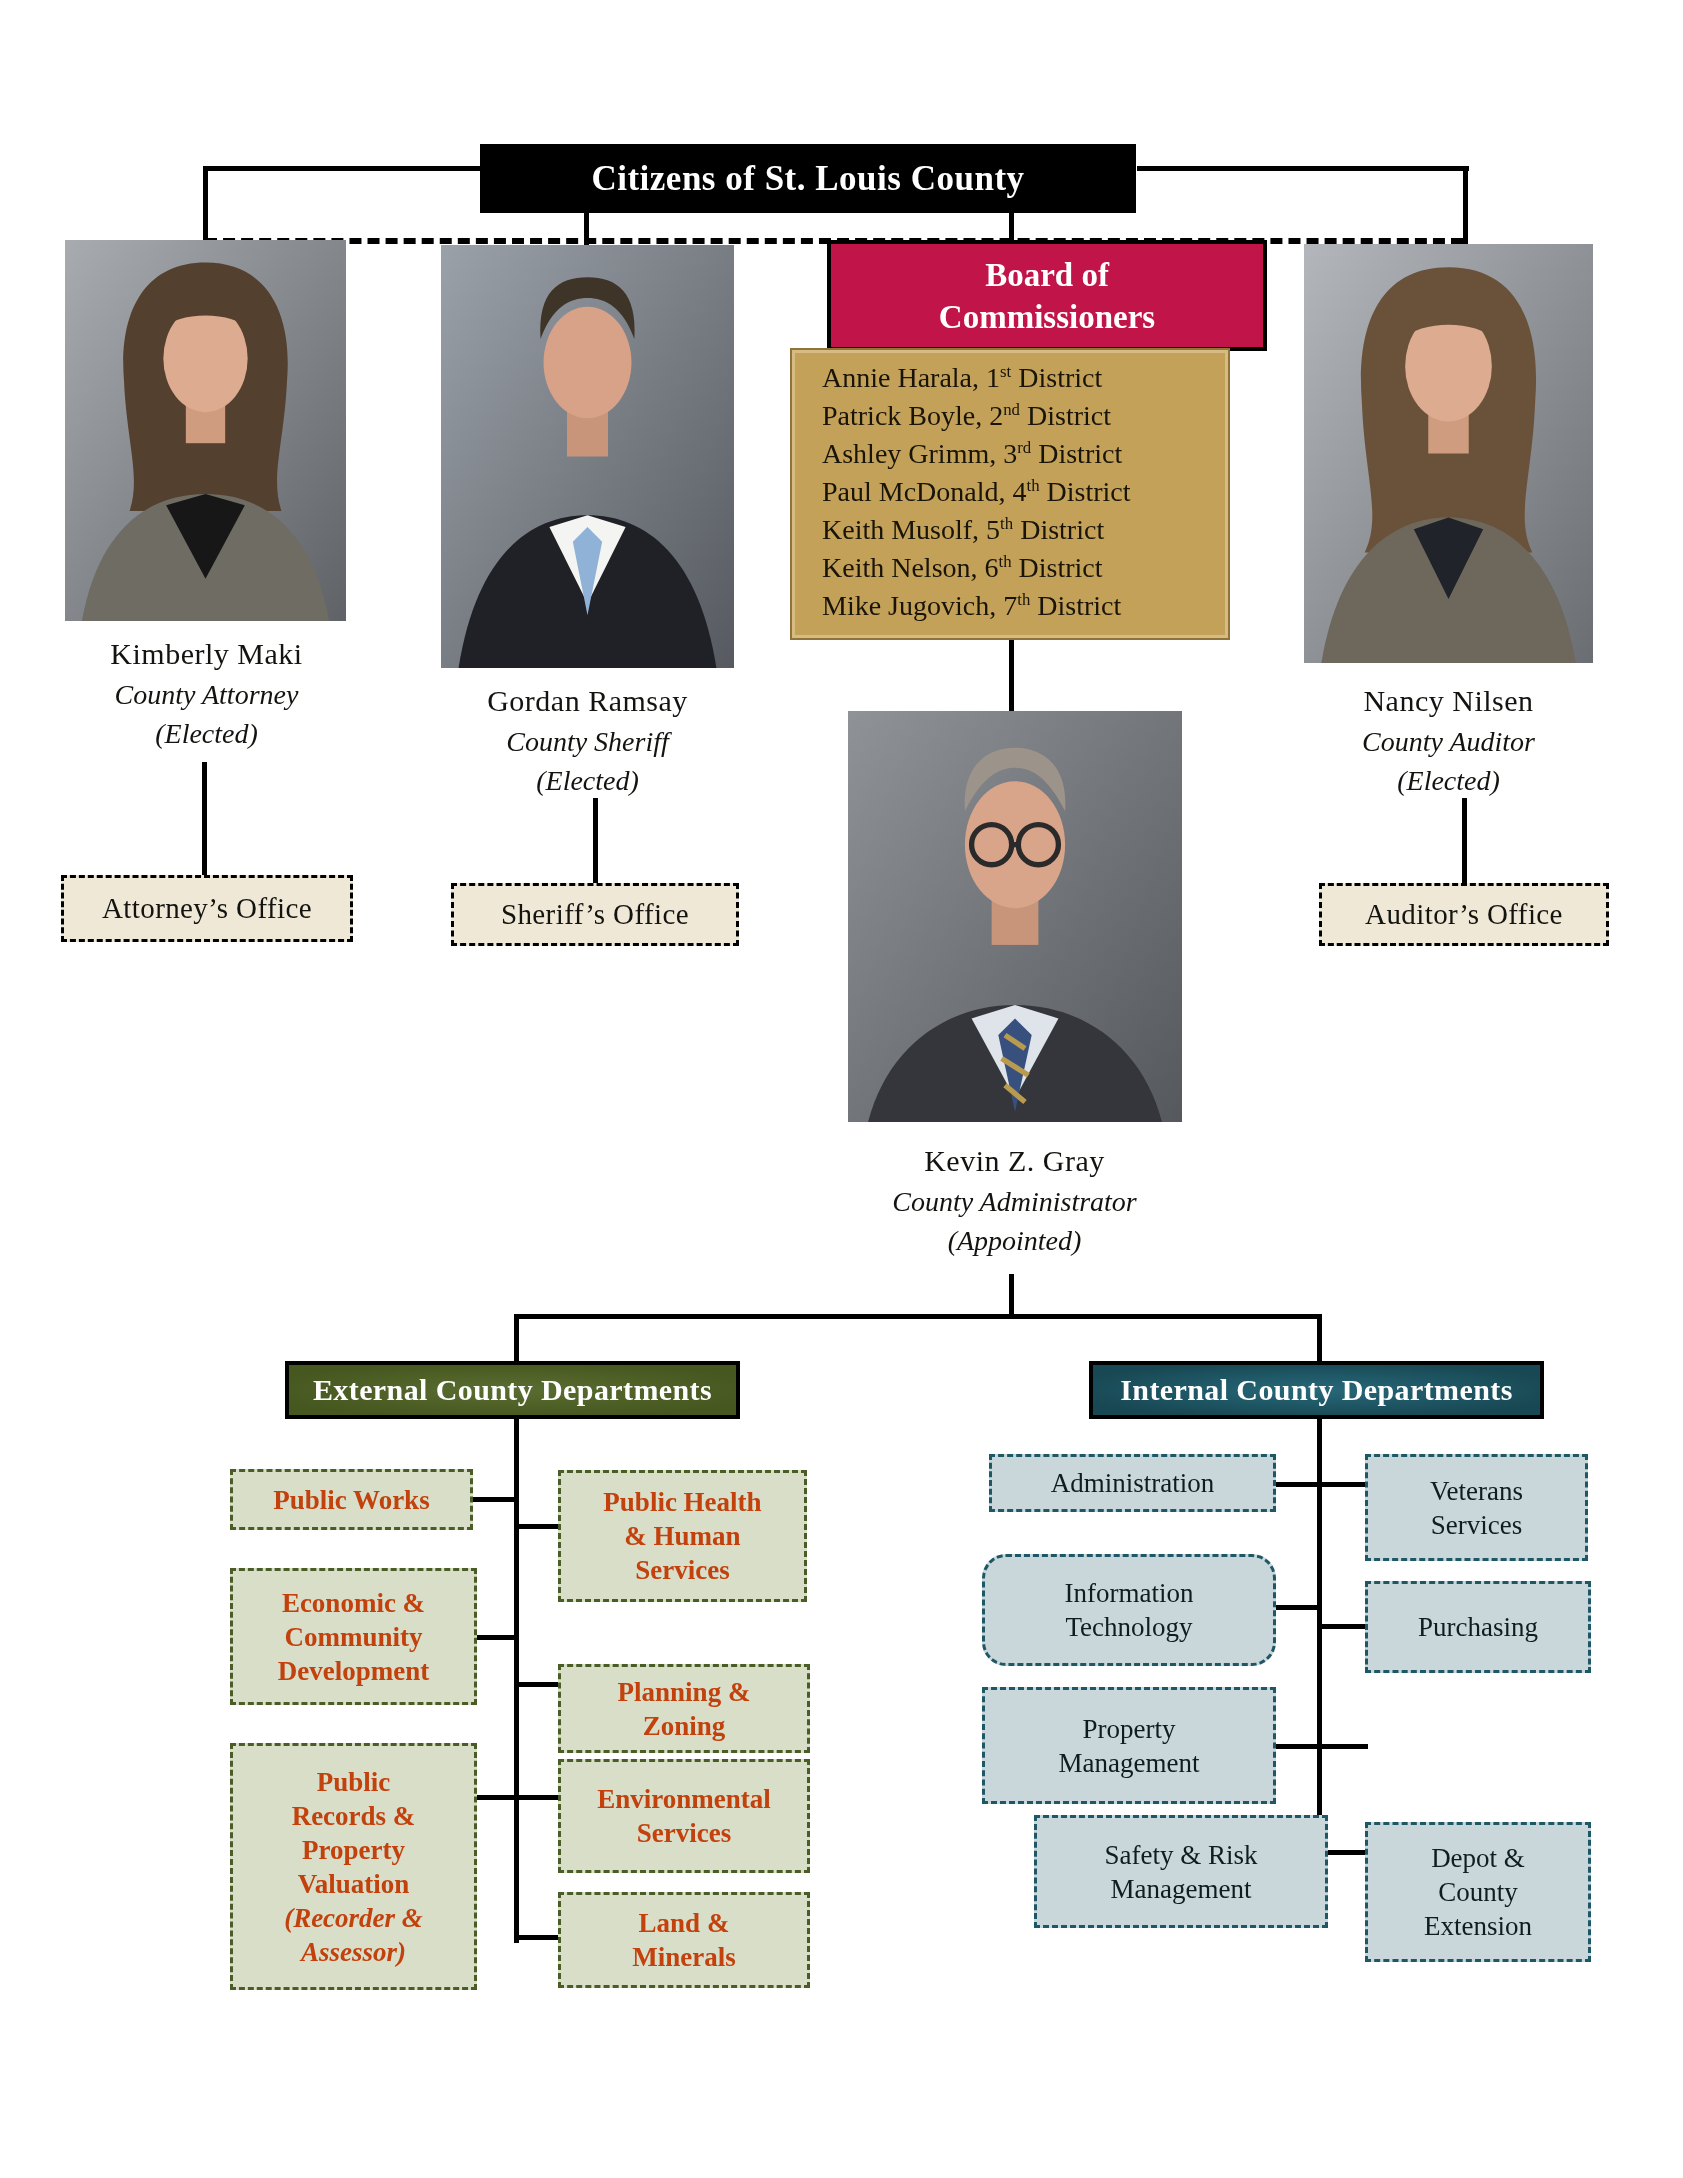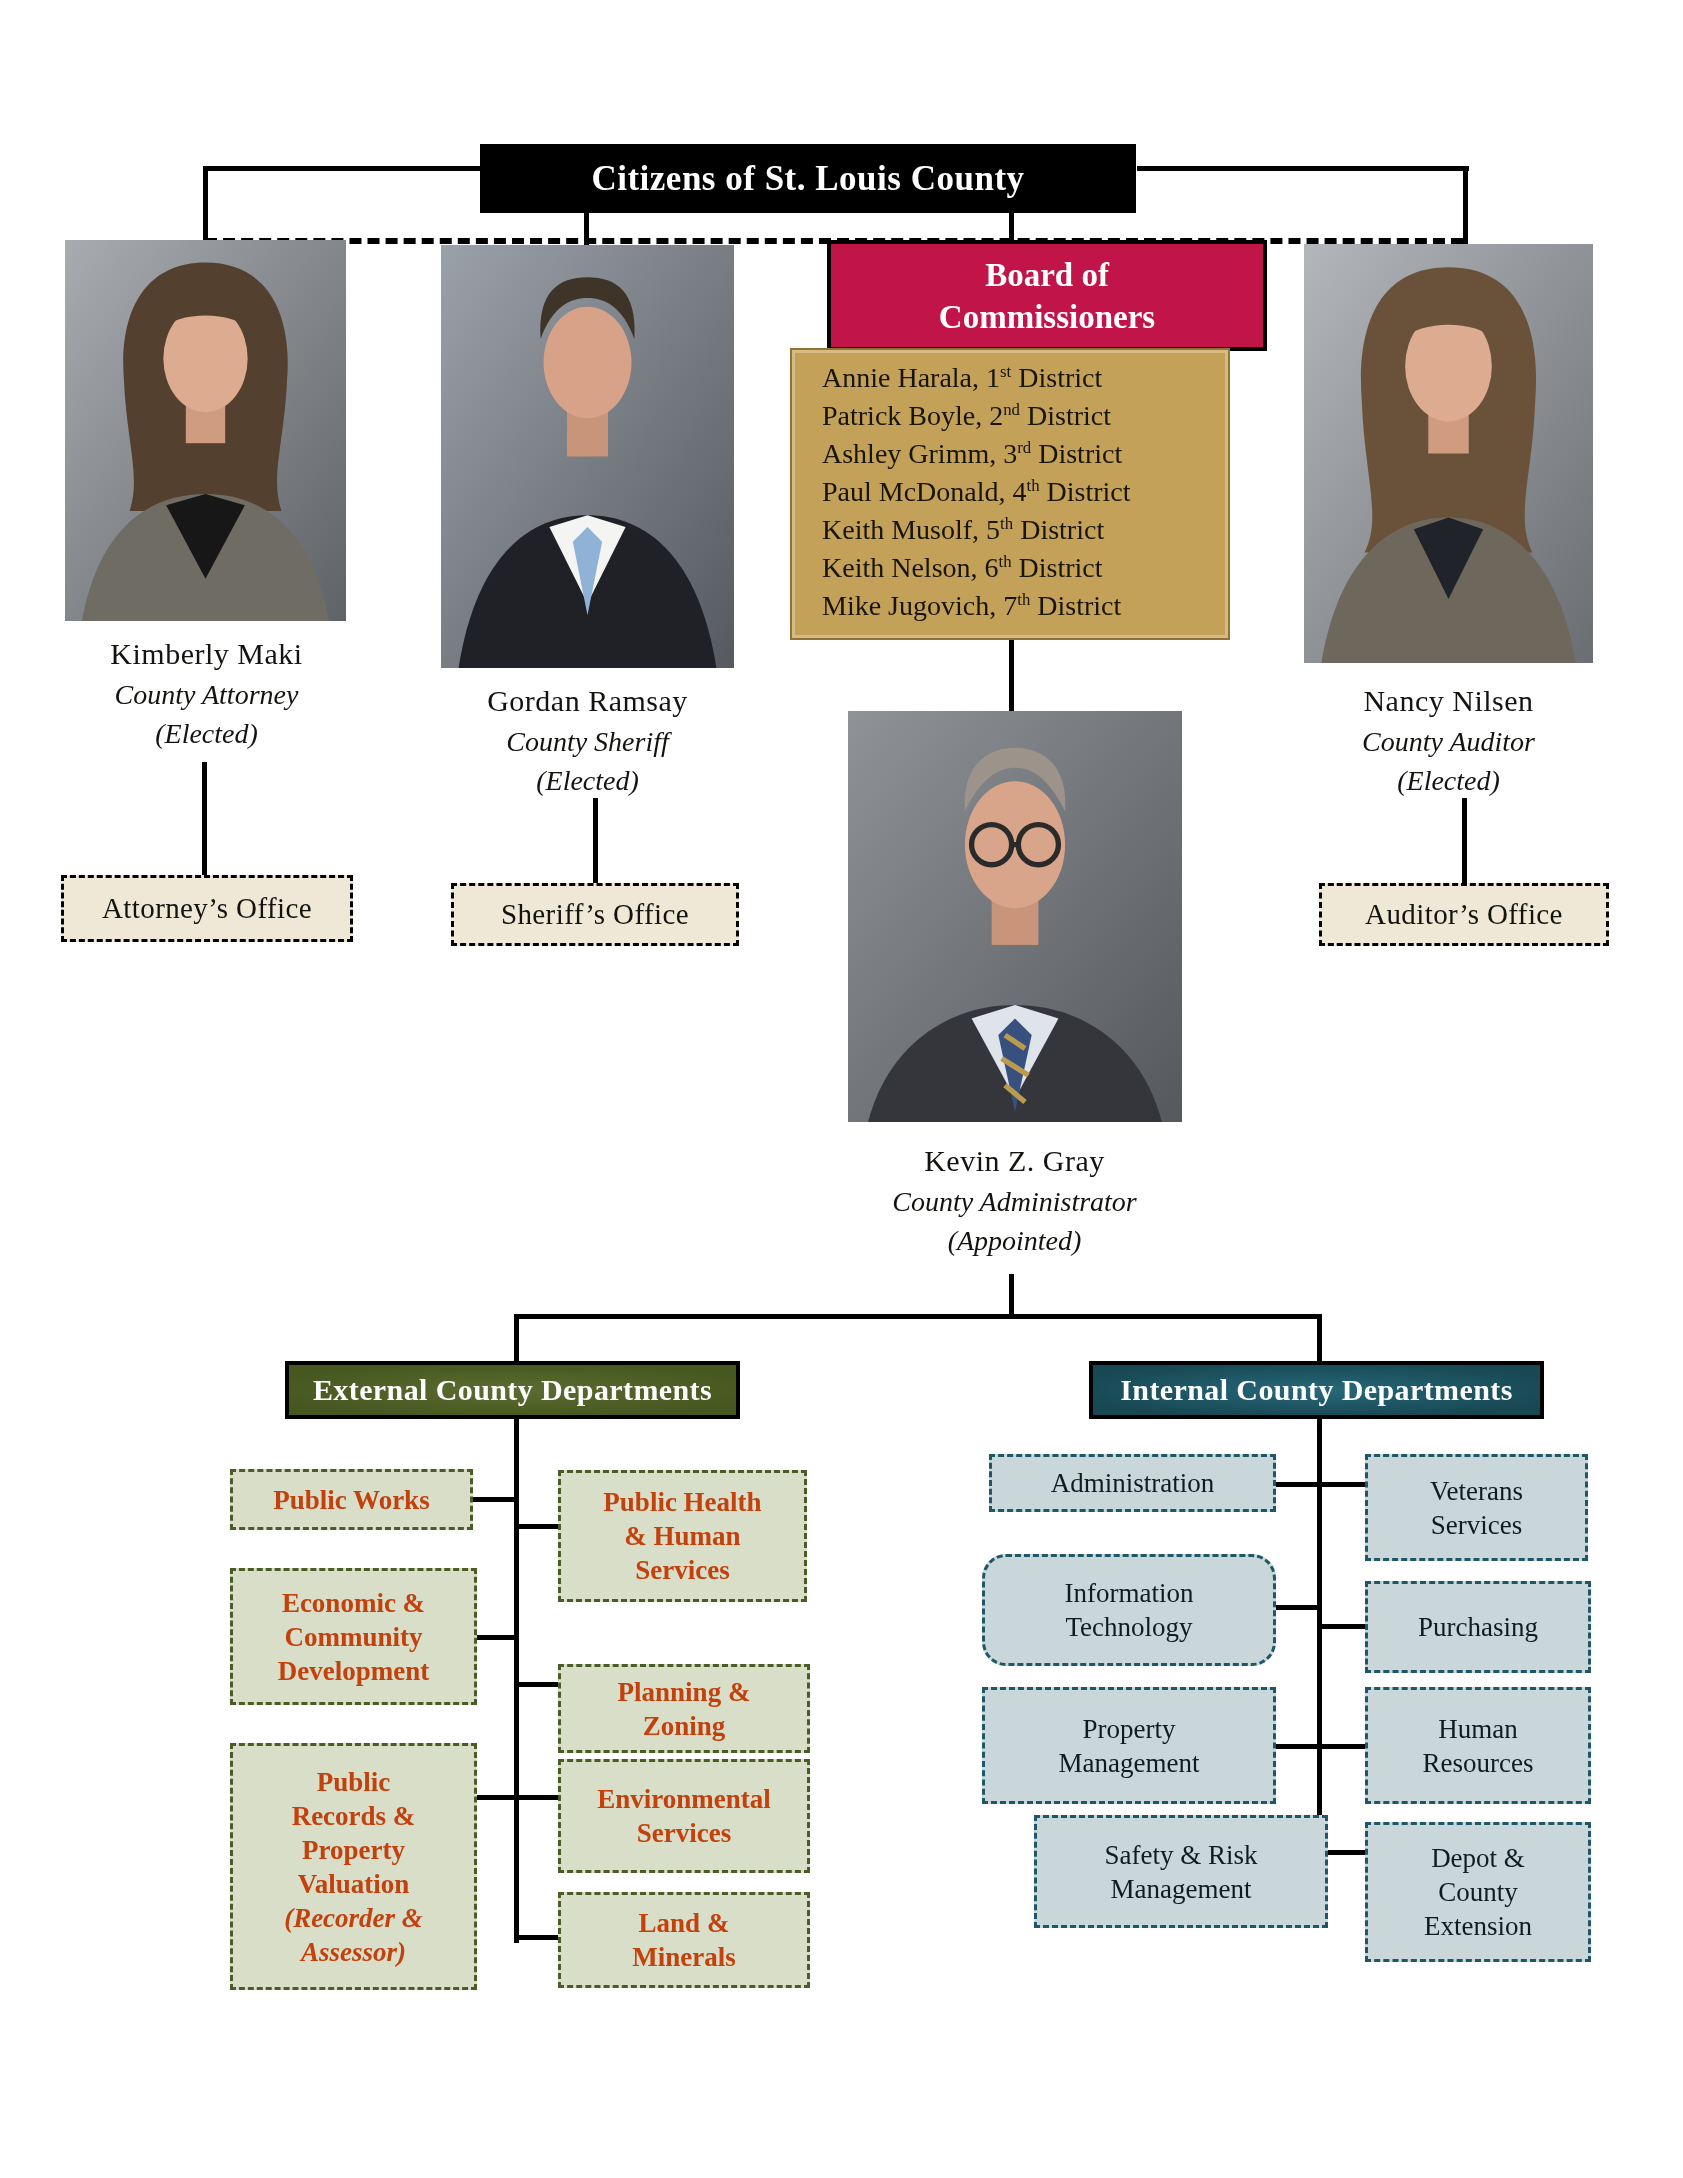--- a/index.html
+++ b/index.html
@@ -252,24 +252,20 @@
     <span>Safety &amp; Risk
 Management</span>
   </div>
   <div class="dept dept-int" style="left:1365px;top:1454px;width:223px;height:107px;">
     <span>Veterans
 Services</span>
   </div>
   <div class="dept dept-int" style="left:1365px;top:1581px;width:226px;height:92px;">
     <span>Purchasing</span>
   </div>
-  <div class="dept dept-int" style="left:1365px;top:1687px;width:226px;height:117px;">
-    <span>Human
-Resources</span>
-  </div>
   <div class="dept dept-int" style="left:1365px;top:1822px;width:226px;height:140px;">
     <span>Depot &amp;
 County
 Extension</span>
   </div>
 
 </div>
 
 
 </body></html>

